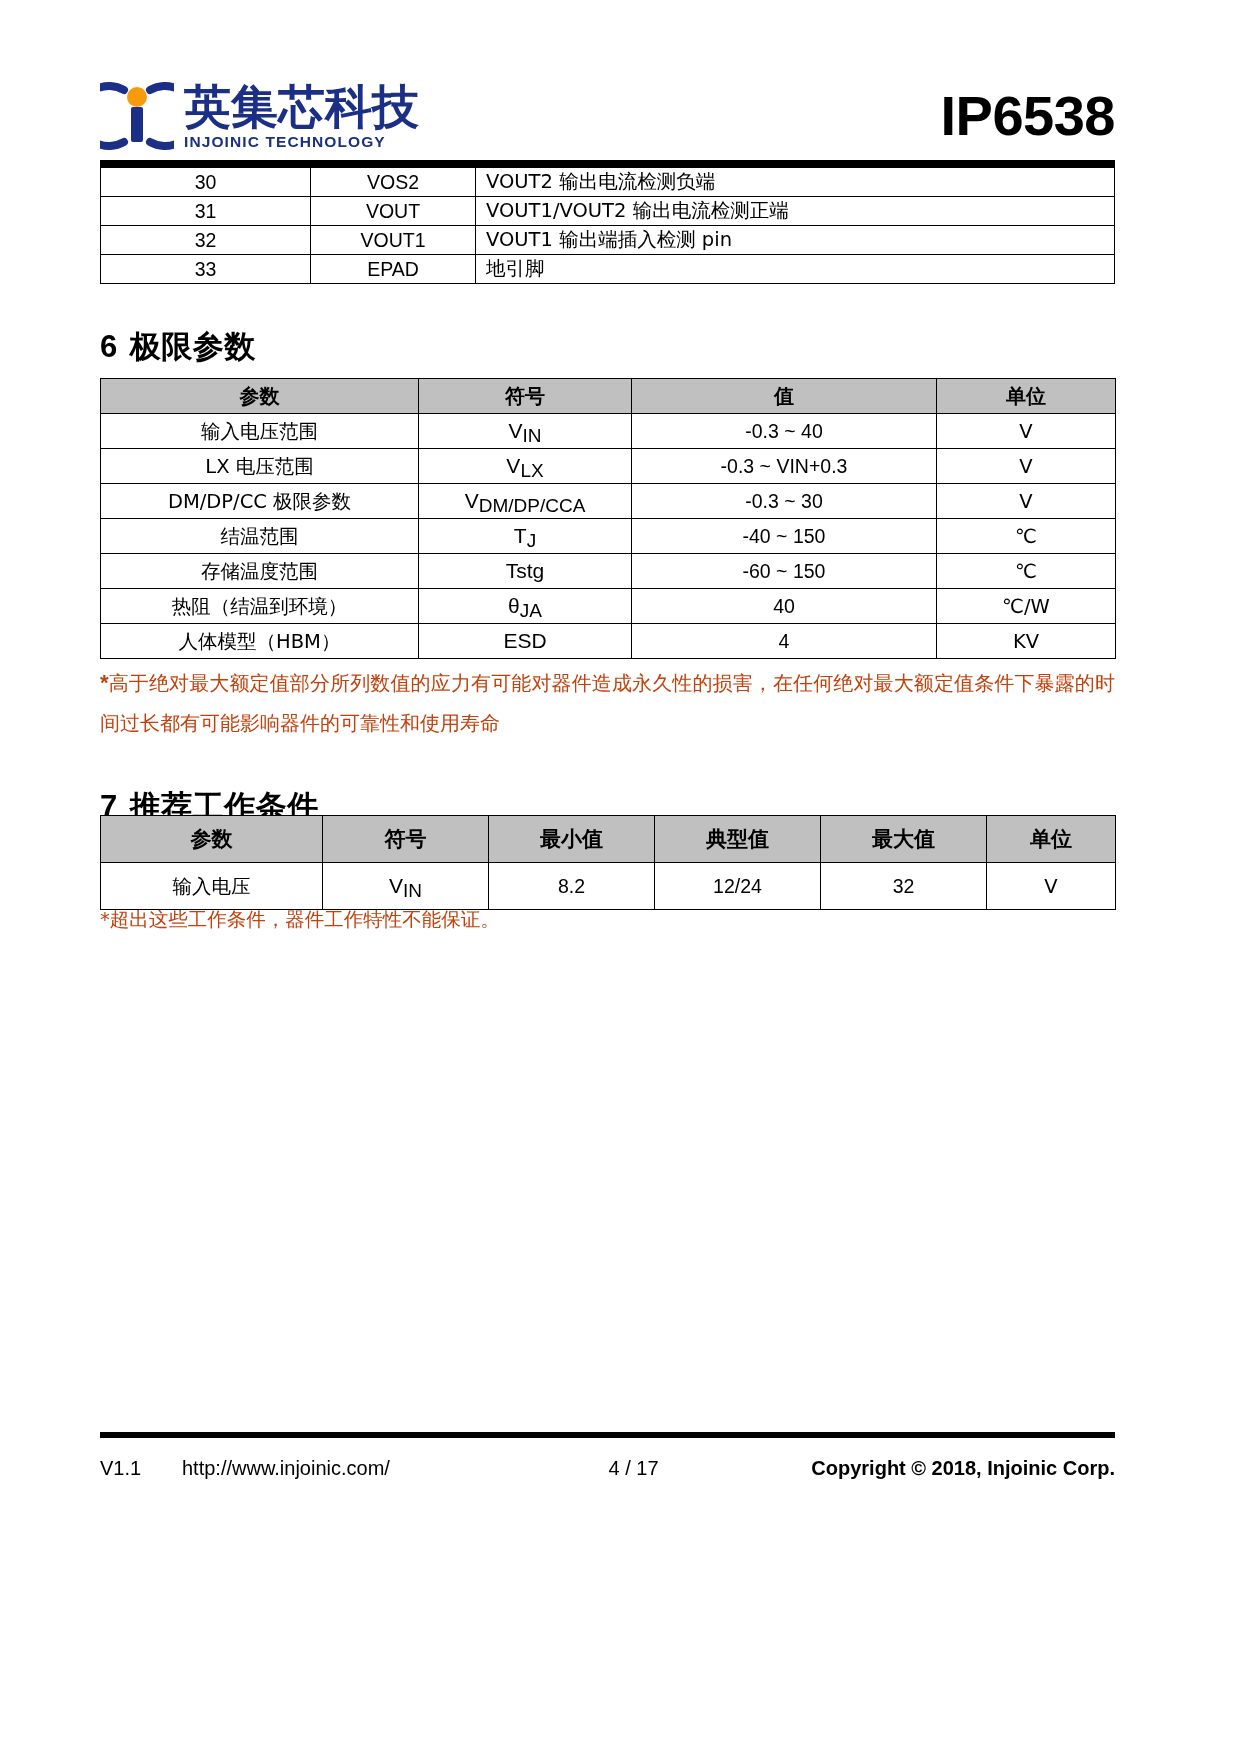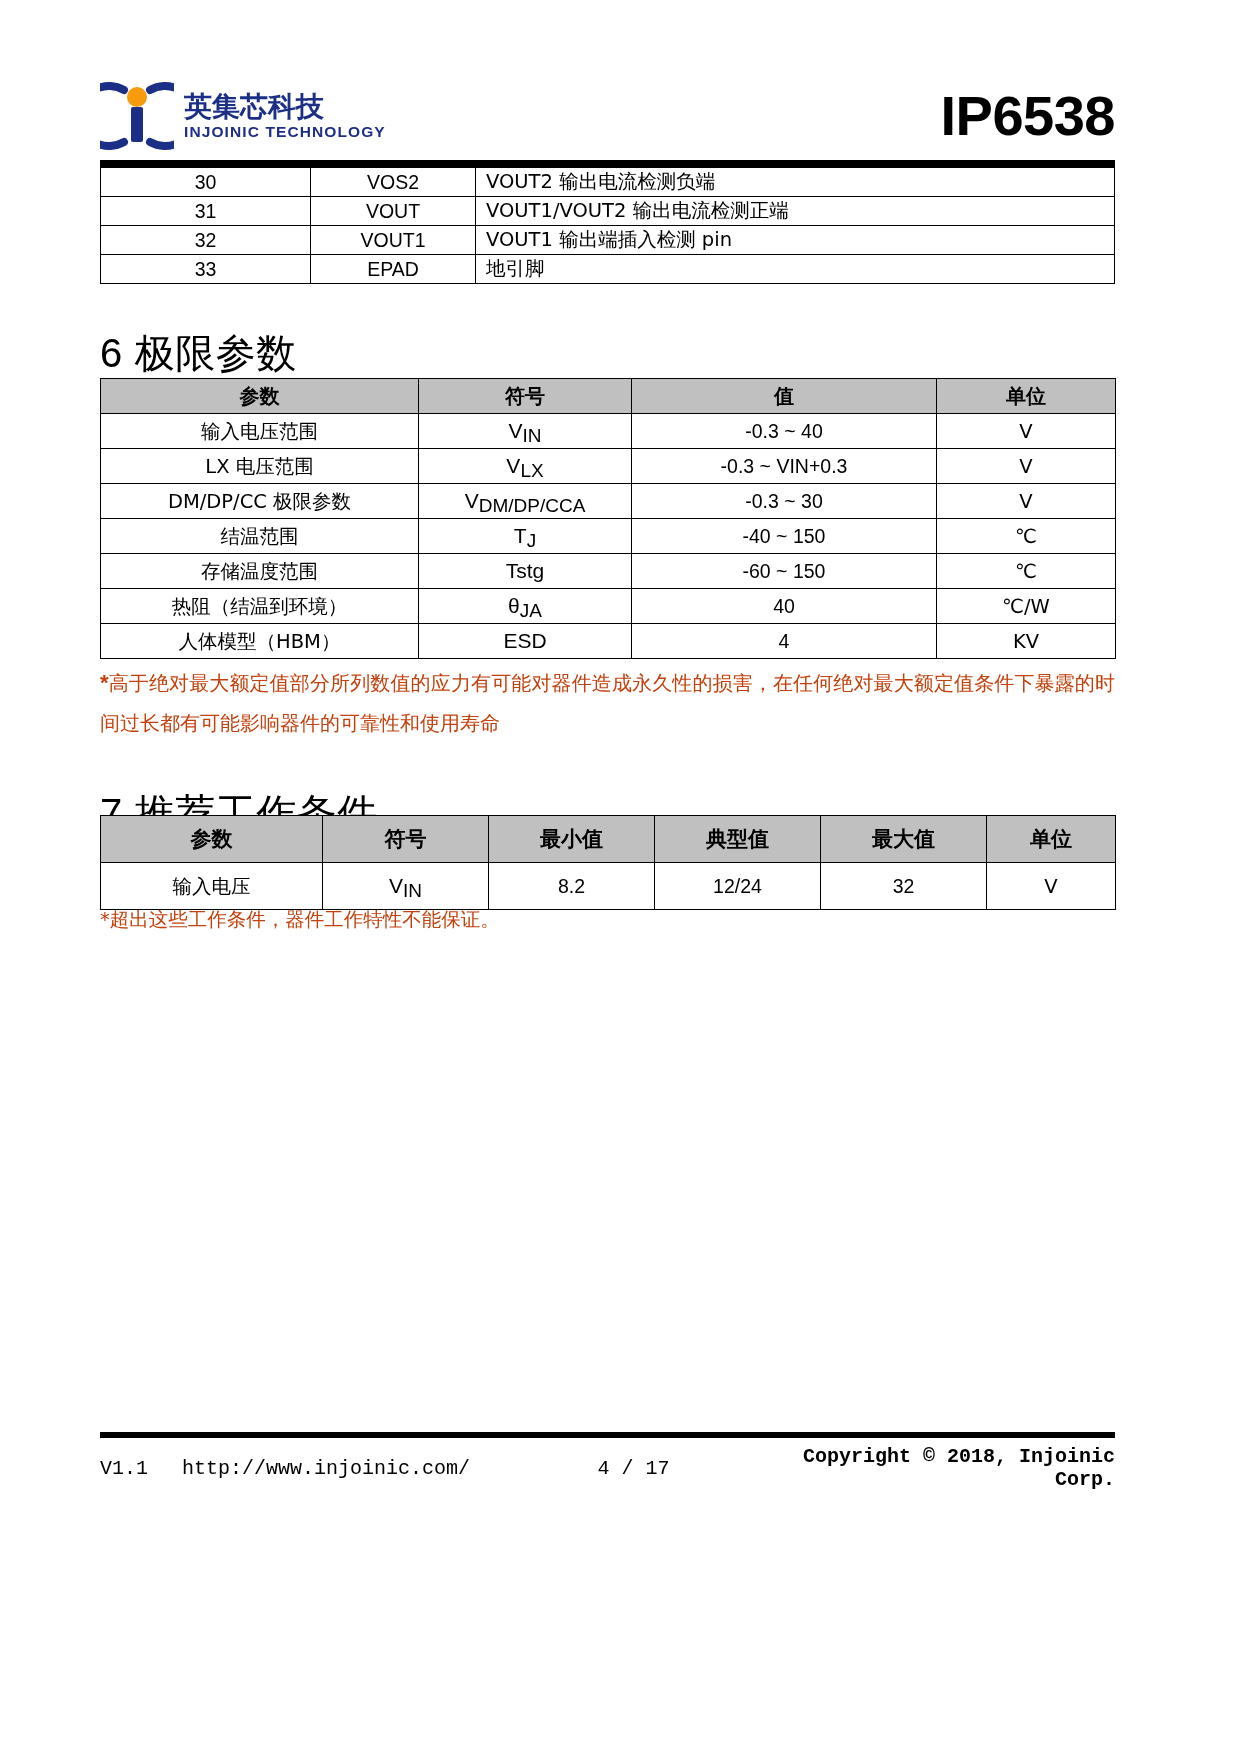--- a/index.html
+++ b/index.html
@@ -16,21 +16,21 @@
   
   .header {
     position:absolute; left:100px; top:72px; width:1015px; height:88px;
     display:flex; align-items:center; justify-content:space-between;
   }
   .logo-wrap { display:flex; align-items:center; gap:10px; }
   .logo-mark { width:74px; height:72px; position:relative; flex:none; }
   .logo-text { display:flex; flex-direction:column; justify-content:center; }
   .logo-cn {
     font-family:"DejaVu Sans", sans-serif;
-    font-size:28px; font-weight:bold; color:#1b2f86;
+    font-size:47px; font-weight:bold; color:#1b2f86;
     letter-spacing:0px; line-height:1.05;
   }
   .logo-en {
     font-family:"Liberation Sans", sans-serif;
     font-size:15.5px; font-weight:bold; color:#1b2f86;
     letter-spacing:1.1px; line-height:1.1; margin-top:2px;
   }
   .part-no {
     font-family:"Liberation Sans", sans-serif;
     font-size:56px; font-weight:bold; color:#000;
@@ -63,21 +63,21 @@
   .pin-table td { height:28px; line-height:28px; }
   .pin-table td.num { text-align:center; width:210px; }
   .pin-table td.name { text-align:center; width:165px; }
   .pin-table td.desc { text-align:left; padding-left:10px; }
   .cjk { font-family:"DejaVu Sans", sans-serif; }
 
   
   .sec-head {
     position:absolute; left:100px;
     font-family:"DejaVu Sans", sans-serif;
-    font-size:40px; font-weight:normal; color:#000;
+    font-size:31px; font-weight:bold; color:#000;
     letter-spacing:0.5px; white-space:nowrap;
   }
   .sec-head .num { font-family:"Liberation Sans", sans-serif; margin-right:12px; }
   #sec6 { top:326px; }
   #sec7 { top:762px;margin-top:24px; }
 
   
   .limits-table { position:absolute; left:100px; top:378px; width:1015px; }
   .limits-table td { height:35px; text-align:center; }
   .limits-table tr.head td {
@@ -117,21 +117,21 @@
   .rec-table .r-max   { width:166px; }
   .rec-table .r-unit  { width:129px; }
 
   
   .rule-bottom {
     position:absolute; left:100px; top:1432px; width:1015px; height:6px; background:#000;
   }
   .footer {
     position:absolute; left:100px; top:1448px; width:1015px; height:40px;
     display:flex; align-items:center;
-    font-family:Liberation Mono, monospace; font-size:20px;
+    font-family:Liberation Sans, sans-serif; font-size:20px;
   }
   .footer .f-ver  { width:82px; }
   .footer .f-url  { width:300px; }
   .footer .f-page { flex:1; text-align:center; }
   .footer .f-copy { width:330px; text-align:right; font-weight:bold; }
 </style>
 </head>
 <body>
 
 <div class="page">

